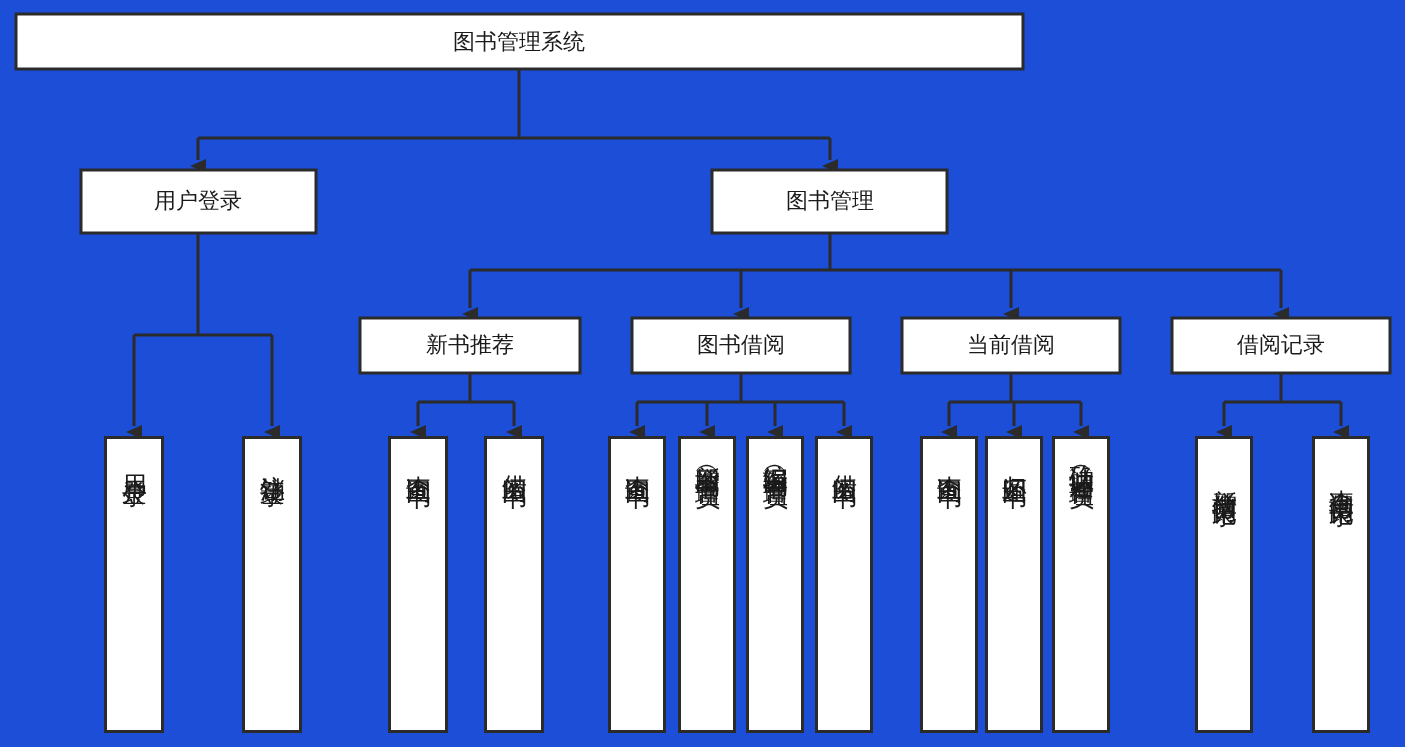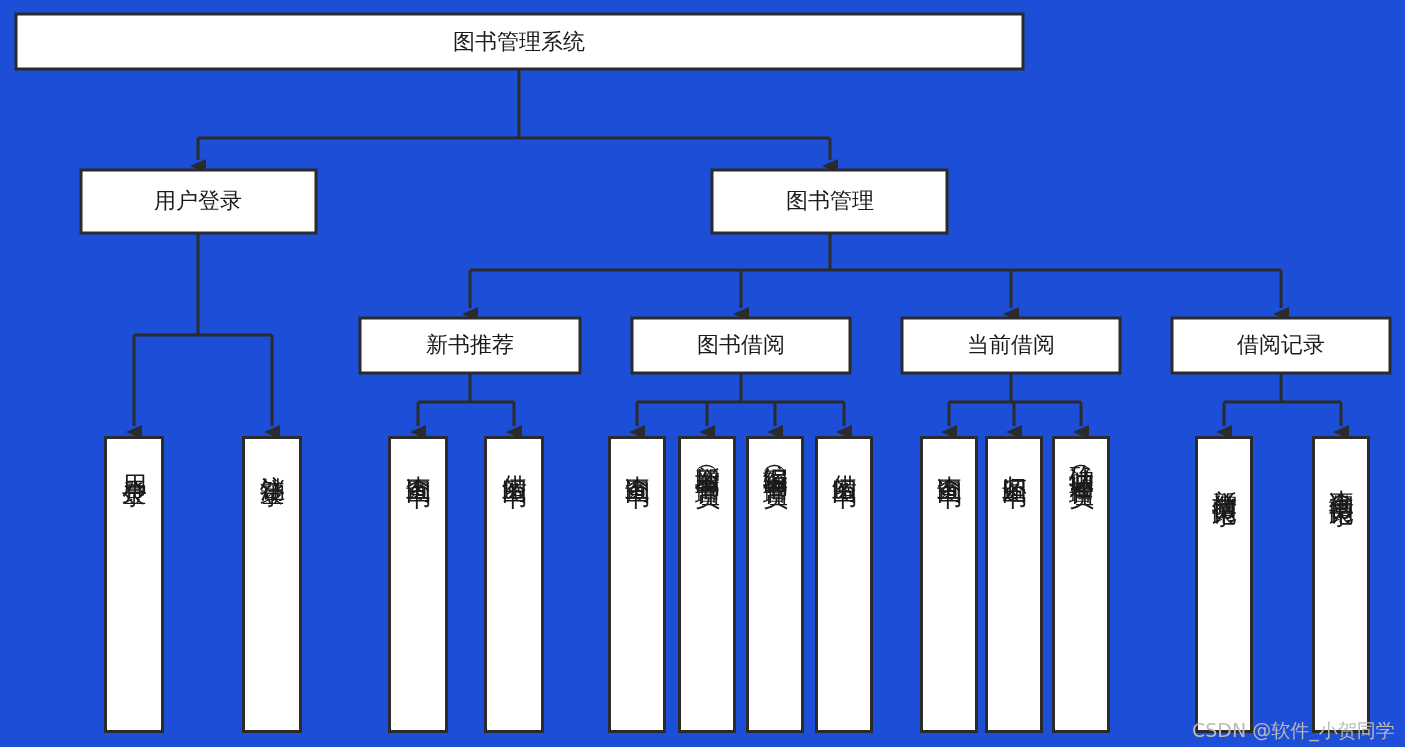--- a/index.html
+++ b/index.html
@@ -211,15 +211,14 @@
   <div class="leaf-box" style="left:1052px;top:436px;width:58px;height:297px;padding-top:6px;">
     <span class="leaf-text">确认归还（管理员）</span>
   </div>
   <div class="leaf-box" style="left:1195px;top:436px;width:58px;height:297px;padding-top:30px;">
     <span class="leaf-text">新增借阅记录</span>
   </div>
   <div class="leaf-box" style="left:1312px;top:436px;width:58px;height:297px;padding-top:30px;">
     <span class="leaf-text">查询借阅记录</span>
   </div>
 
-  <div class="watermark" style="left:1192px;top:718px;">CSDN @软件_小贺同学</div>
 
 </div>
 
 </body></html>

